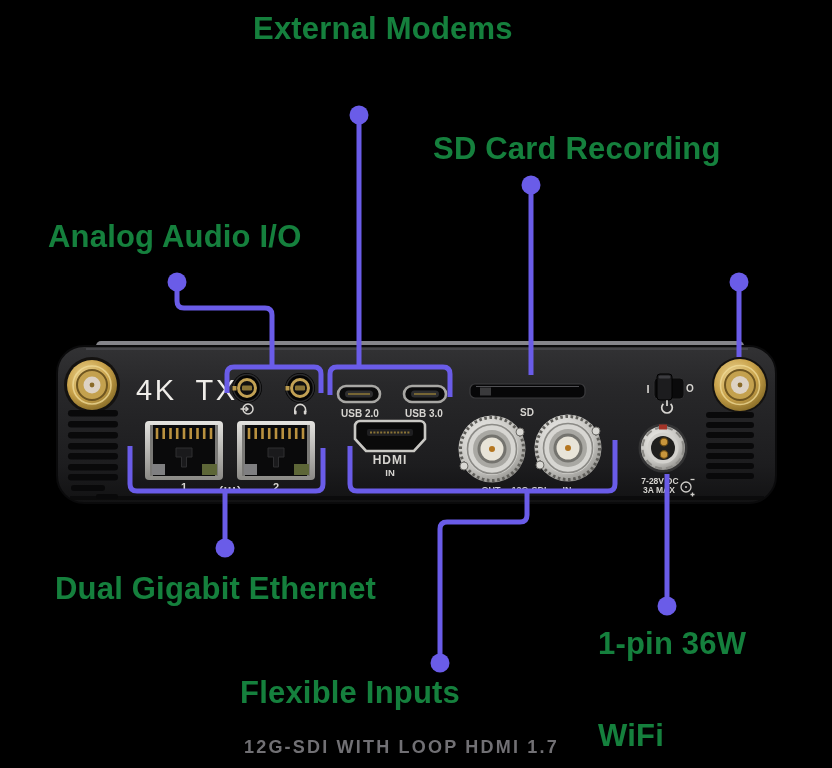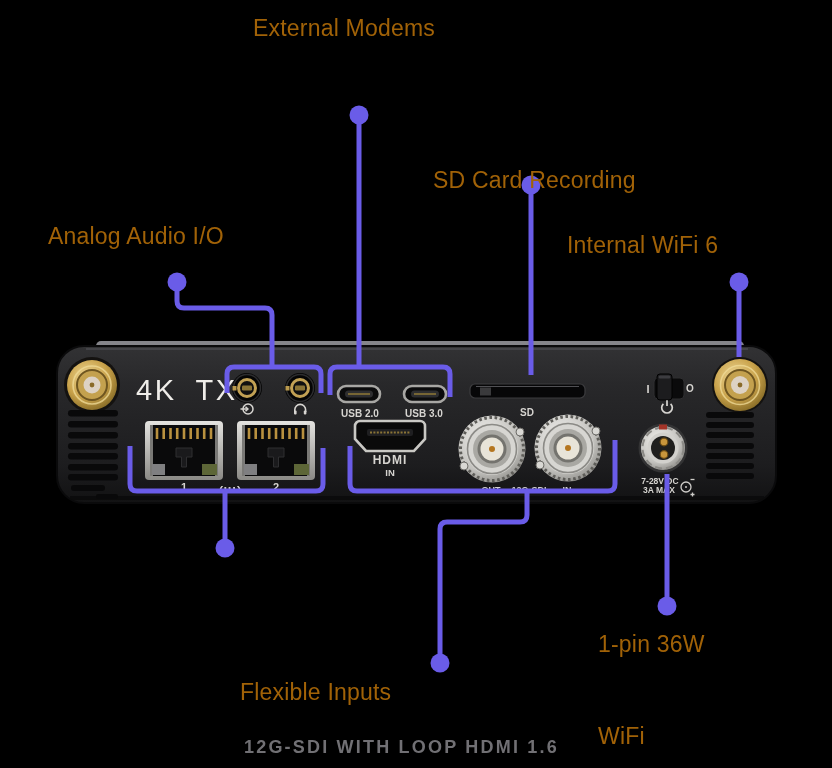--- a/index.html
+++ b/index.html
@@ -1,21 +1,21 @@
 <!DOCTYPE html>
 <html><head>
 <meta charset="utf-8">
 <style>
   html,body{margin:0;padding:0;background:#000;}
   #stage{
     position:relative;width:832px;height:768px;background:#000;
     font-family:"Liberation Sans",sans-serif;overflow:hidden;
   }
   .callout-label{
-    position:absolute;color:#a16207;font-size:23px;font-weight:400;
+    position:absolute;color:#15803d;font-size:31px;font-weight:700;
     letter-spacing:.2px;line-height:49px;white-space:pre;
   }
   .caption{
     position:absolute;color:#717074;font-size:18px;font-weight:700;
     letter-spacing:2.2px;white-space:nowrap;
   }
   svg{position:absolute;left:0;top:0;}
   .accent-line{stroke:#6a5ce8;stroke-width:5;fill:none;stroke-linejoin:round;}
   .accent-dot{fill:#6a5ce8;}
   .dev-label{fill:#d6d4d0;font-family:"Liberation Sans",sans-serif;font-weight:700;}
@@ -262,27 +262,27 @@
       <circle class="accent-dot" cx="440" cy="663" r="9.5"></circle>
 
       <path class="accent-line" d="M667,474 V597"></path>
       <circle class="accent-dot" cx="667" cy="606" r="9.5"></circle>
     </g>
   </svg>
 
   <div class="callout-label" style="left:253px;top:4px;"><span>External Modems</span><br>
 </div>
 
-  <div class="callout-label" style="left:433px;top:124px;margin-top:32px;">SD Card Recording</div>
+  <div class="callout-label" style="left:433px;top:124px;">SD Card Recording</div>
 
   <div class="callout-label" style="left:48px;top:212px;">Analog Audio I/O</div>
 
-  <div class="callout-label" style="left:567px;top:221px;">Internal WiFi 6</div>
-
+
+  <div class="callout-label" style="left:55px;top:564px;">Dual Gigabit Ethernet</div>
 
   <div class="callout-label" style="left:240px;top:668px;">Flexible Inputs</div>
 
   <div class="callout-label" style="left:598px;top:621px;line-height:46px;"><span>1-pin 36W</span><br>
 <span>WiFi</span></div>
 
-  <div class="caption" style="left:244px;top:737px;">12G-SDI WITH LOOP HDMI 1.6</div>
+  <div class="caption" style="left:244px;top:737px;">12G-SDI WITH LOOP HDMI 1.7</div>
 
 </div>
 
 </body></html>

